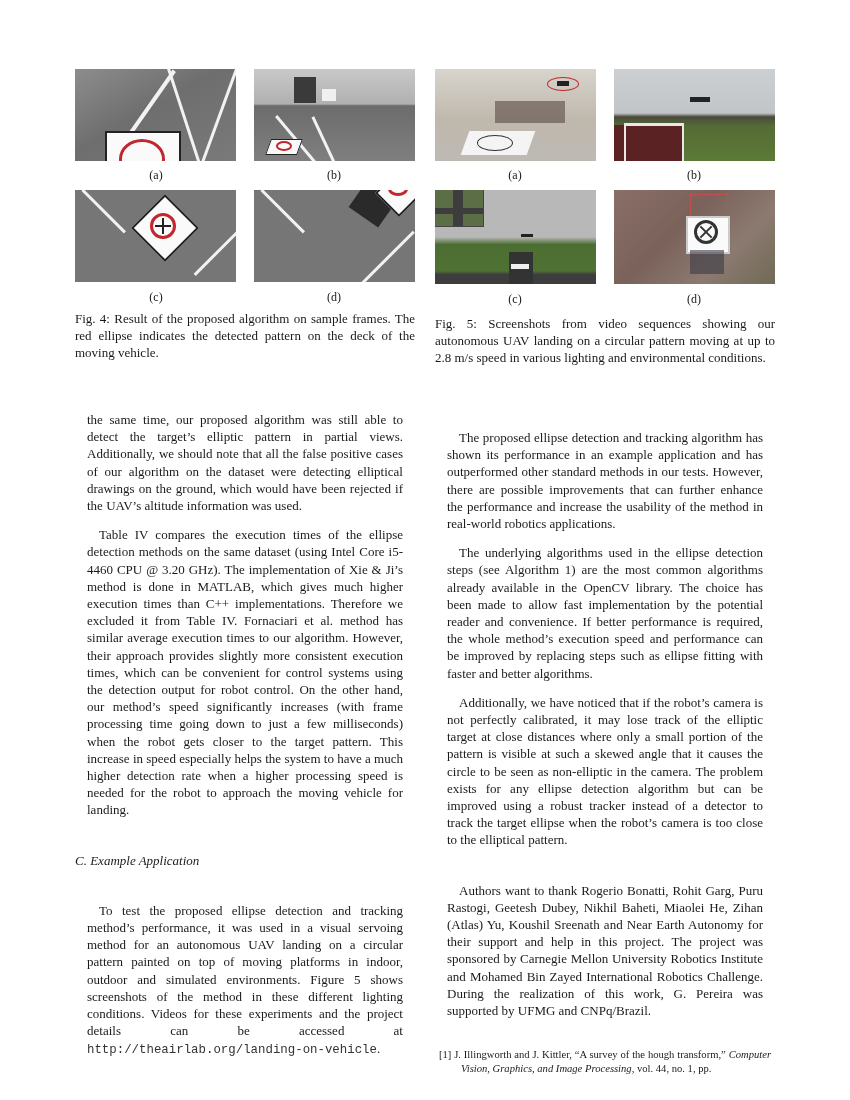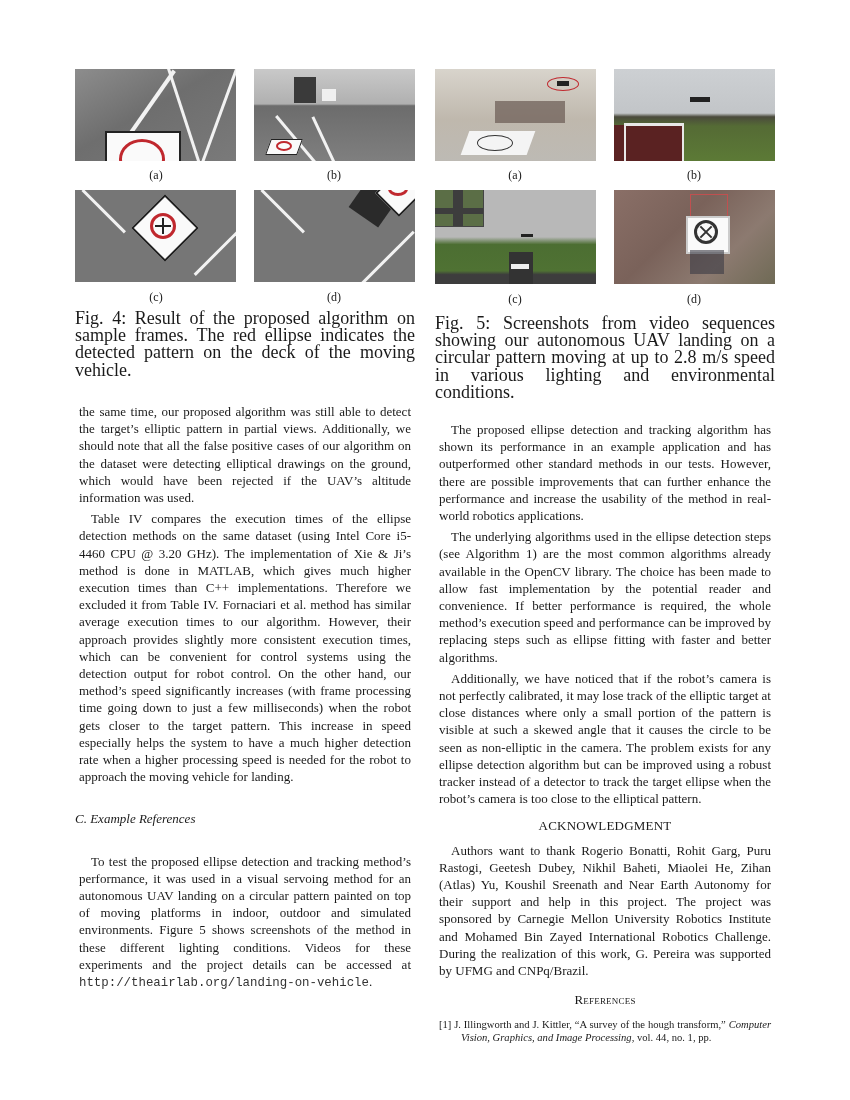--- a/index.html
+++ b/index.html
@@ -4,22 +4,22 @@
 <style>
   html, body { margin: 0; padding: 0; background: #ffffff; }
   body { width: 850px; height: 1100px; position: relative; overflow: hidden;
          font-family: "Liberation Serif", "DejaVu Serif", serif; color: #1a1a1a; }
   .col { position: absolute; width: 340px; }
   .col-left { left: 75px; }
   .col-right { left: 435px; }
   .fig { position: absolute; overflow: hidden; }
   .sublabel { position: absolute; width: 40px; text-align: center; font-size: 12px; line-height: 14px; }
 
-  .caption { position: absolute; font-size: 18px; line-height: 17.2px; text-align: justify; }
-  .para { font-size: 13px; line-height: 17.2px; text-align: justify; margin: 4px; text-indent: 12px; hyphens: auto; }
+  .caption { position: absolute; font-size: 13px; line-height: 17.2px; text-align: justify; }
+  .para { font-size: 13px; line-height: 17.2px; text-align: justify; margin: 12px; text-indent: 12px; hyphens: auto; }
   .para.noindent { text-indent: 0; }
   .sec-heading { font-size: 13px; line-height: 17.2px; text-align: center; letter-spacing: 0.2px; margin: 0; }
   .subsec-heading { font-size: 13px; font-style: italic; margin: 0; line-height: 17.2px; }
   .mono { font-family: "Liberation Mono", "DejaVu Sans Mono", monospace; font-size: 12.4px; color: #333; }
   .smallcaps { font-variant: small-caps; }
   .ref { font-size: 10.6px; line-height: 13.4px; text-align: justify; padding-left: 22px; text-indent: -22px; margin: 4px; }
   .ref i { font-style: italic; }
 
   
   .img-gray { background: linear-gradient(150deg, #8d8d8d 0%, #6e6e6e 45%, #7a7a7a 100%); }
@@ -122,31 +122,29 @@
   </div>
   <div class="sublabel" style="left:674px;top:292px;">(d)</div>
 
   <div class="caption" style="left:435px;top:315px;width:340px;">Fig. 5: Screenshots from video sequences showing our autonomous UAV landing on a circular pattern moving at up to 2.8 m/s speed in various lighting and environmental conditions.</div>
 </div>
 
 <div class="col col-left" style="top:399px;">
   <p class="para noindent">the same time, our proposed algorithm was still able to detect the target’s elliptic pattern in partial views. Additionally, we should note that all the false positive cases of our algorithm on the dataset were detecting elliptical drawings on the ground, which would have been rejected if the UAV’s altitude information was used.</p>
   <p class="para">Table IV compares the execution times of the ellipse detection methods on the same dataset (using Intel Core i5-4460 CPU @ 3.20 GHz). The implementation of Xie &amp; Ji’s method is done in MATLAB, which gives much higher execution times than C++ implementations. Therefore we excluded it from Table IV. Fornaciari et al. method has similar average execution times to our algorithm. However, their approach provides slightly more consistent execution times, which can be convenient for control systems using the detection output for robot control. On the other hand, our method’s speed significantly increases (with frame processing time going down to just a few milliseconds) when the robot gets closer to the target pattern. This increase in speed especially helps the system to have a much higher detection rate when a higher processing speed is needed for the robot to approach the moving vehicle for landing.</p>
   <div style="height:21px;"></div>
-  <p class="subsec-heading">C. Example References</p>
+  <p class="subsec-heading">C. Example Application</p>
   <div style="height:21px;"></div>
   <p class="para"><span>To test the proposed ellipse detection and tracking method’s performance, it was used in a visual servoing method for an autonomous UAV landing on a circular pattern painted on top of moving platforms in indoor, outdoor and simulated environments. Figure 5 shows screenshots of the method in these different lighting conditions. Videos for these experiments and the project details can be accessed at </span><a class="mono" style="text-decoration:none;">http://theairlab.org/landing-on-vehicle</a><span>.</span></p>
 </div>
 
 <div class="col col-right" style="top:414px;">
   <div style="height:3px;"></div>
   <p class="para">The proposed ellipse detection and tracking algorithm has shown its performance in an example application and has outperformed other standard methods in our tests. However, there are possible improvements that can further enhance the performance and increase the usability of the method in real-world robotics applications.</p>
   <p class="para">The underlying algorithms used in the ellipse detection steps (see Algorithm 1) are the most common algorithms already available in the OpenCV library. The choice has been made to allow fast implementation by the potential reader and convenience. If better performance is required, the whole method’s execution speed and performance can be improved by replacing steps such as ellipse fitting with faster and better algorithms.</p>
   <p class="para">Additionally, we have noticed that if the robot’s camera is not perfectly calibrated, it may lose track of the elliptic target at close distances where only a small portion of the pattern is visible at such a skewed angle that it causes the circle to be seen as non-elliptic in the camera. The problem exists for any ellipse detection algorithm but can be improved using a robust tracker instead of a detector to track the target ellipse when the robot’s camera is too close to the elliptical pattern.</p>
   <div style="height:6px;"></div>
-  <p class="sec-heading">ACKNOWLEDGMENT</p>
   <div style="height:3px;"></div>
   <p class="para">Authors want to thank Rogerio Bonatti, Rohit Garg, Puru Rastogi, Geetesh Dubey, Nikhil Baheti, Miaolei He, Zihan (Atlas) Yu, Koushil Sreenath and Near Earth Autonomy for their support and help in this project. The project was sponsored by Carnegie Mellon University Robotics Institute and Mohamed Bin Zayed International Robotics Challenge. During the realization of this work, G. Pereira was supported by UFMG and CNPq/Brazil.</p>
   <div style="height:8px;"></div>
-  <p class="sec-heading smallcaps">References</p>
   <div style="height:5px;"></div>
   <p class="ref"><span>[1]</span> <span>J. Illingworth and J. Kittler, “A survey of the hough transform,”</span> <i>Computer Vision, Graphics, and Image Processing</i><span>, vol. 44, no. 1, pp.</span></p>
 </div>
 
 </body></html>

